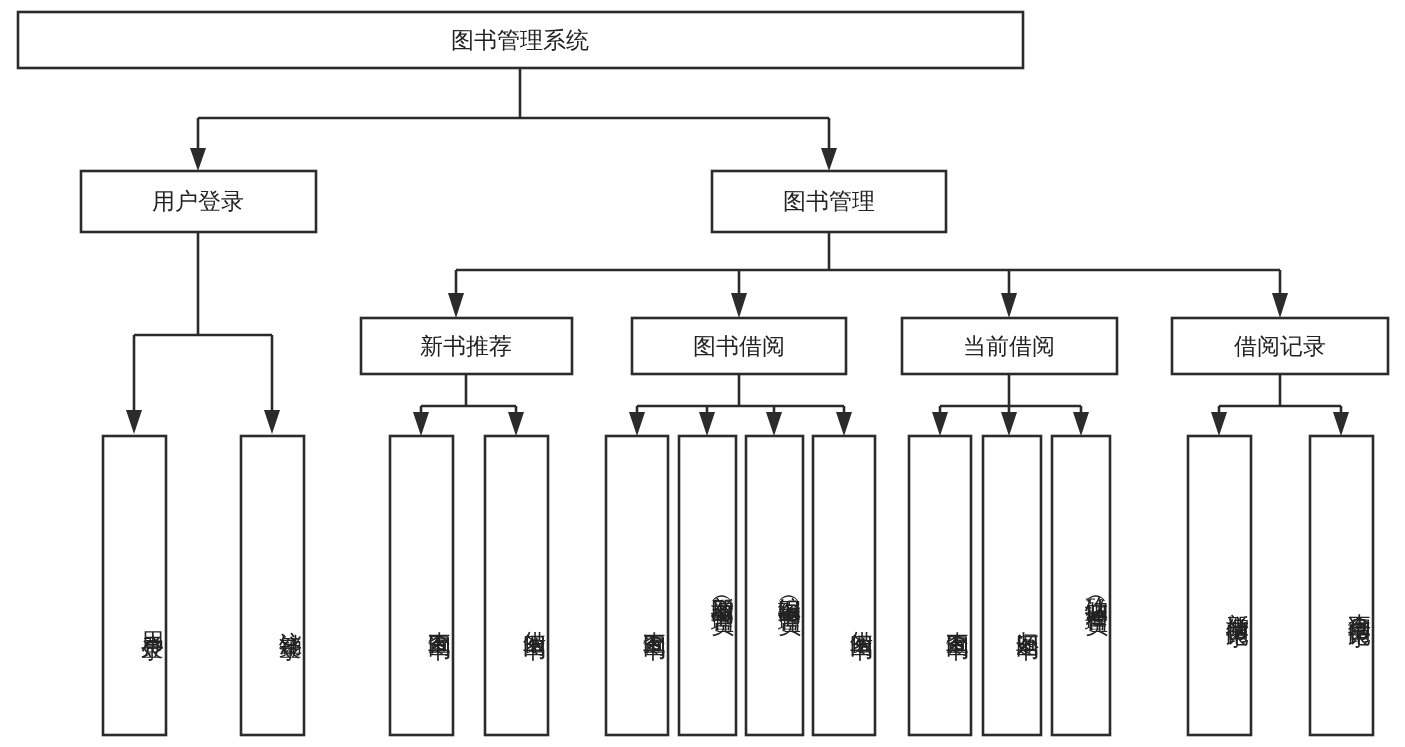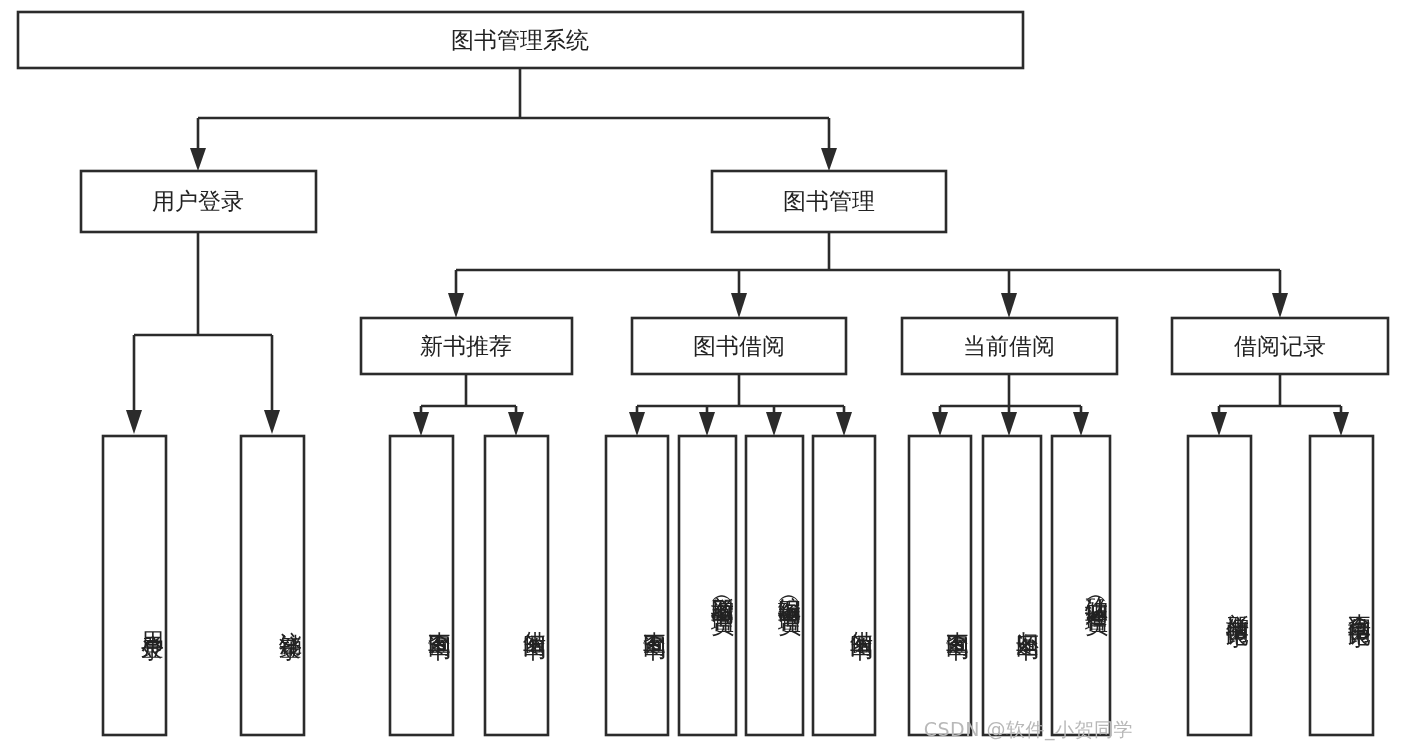--- a/index.html
+++ b/index.html
@@ -237,14 +237,13 @@
   <div class="leaf-label" style="left:606px; top:500px; width:62px; height:235px;">查询图书</div>
   <div class="leaf-label" style="left:679px; top:444px; width:57px; height:291px;">新增图书（管理员）</div>
   <div class="leaf-label" style="left:746px; top:444px; width:57px; height:291px;">编辑图书（管理员）</div>
   <div class="leaf-label" style="left:813px; top:500px; width:62px; height:235px;">借阅图书</div>
   <div class="leaf-label" style="left:909px; top:500px; width:62px; height:235px;">查询图书</div>
   <div class="leaf-label" style="left:983px; top:500px; width:58px; height:235px;">归还图书</div>
   <div class="leaf-label" style="left:1052px; top:444px; width:58px; height:291px;">确认归还（管理员）</div>
   <div class="leaf-label" style="left:1188px; top:470px; width:63px; height:265px;">新增借阅记录</div>
   <div class="leaf-label" style="left:1310px; top:470px; width:63px; height:265px;">查询借阅记录</div>
 
-  <div class="watermark">CSDN @软件_小贺同学</div>
 </div>
 
 </body></html>

